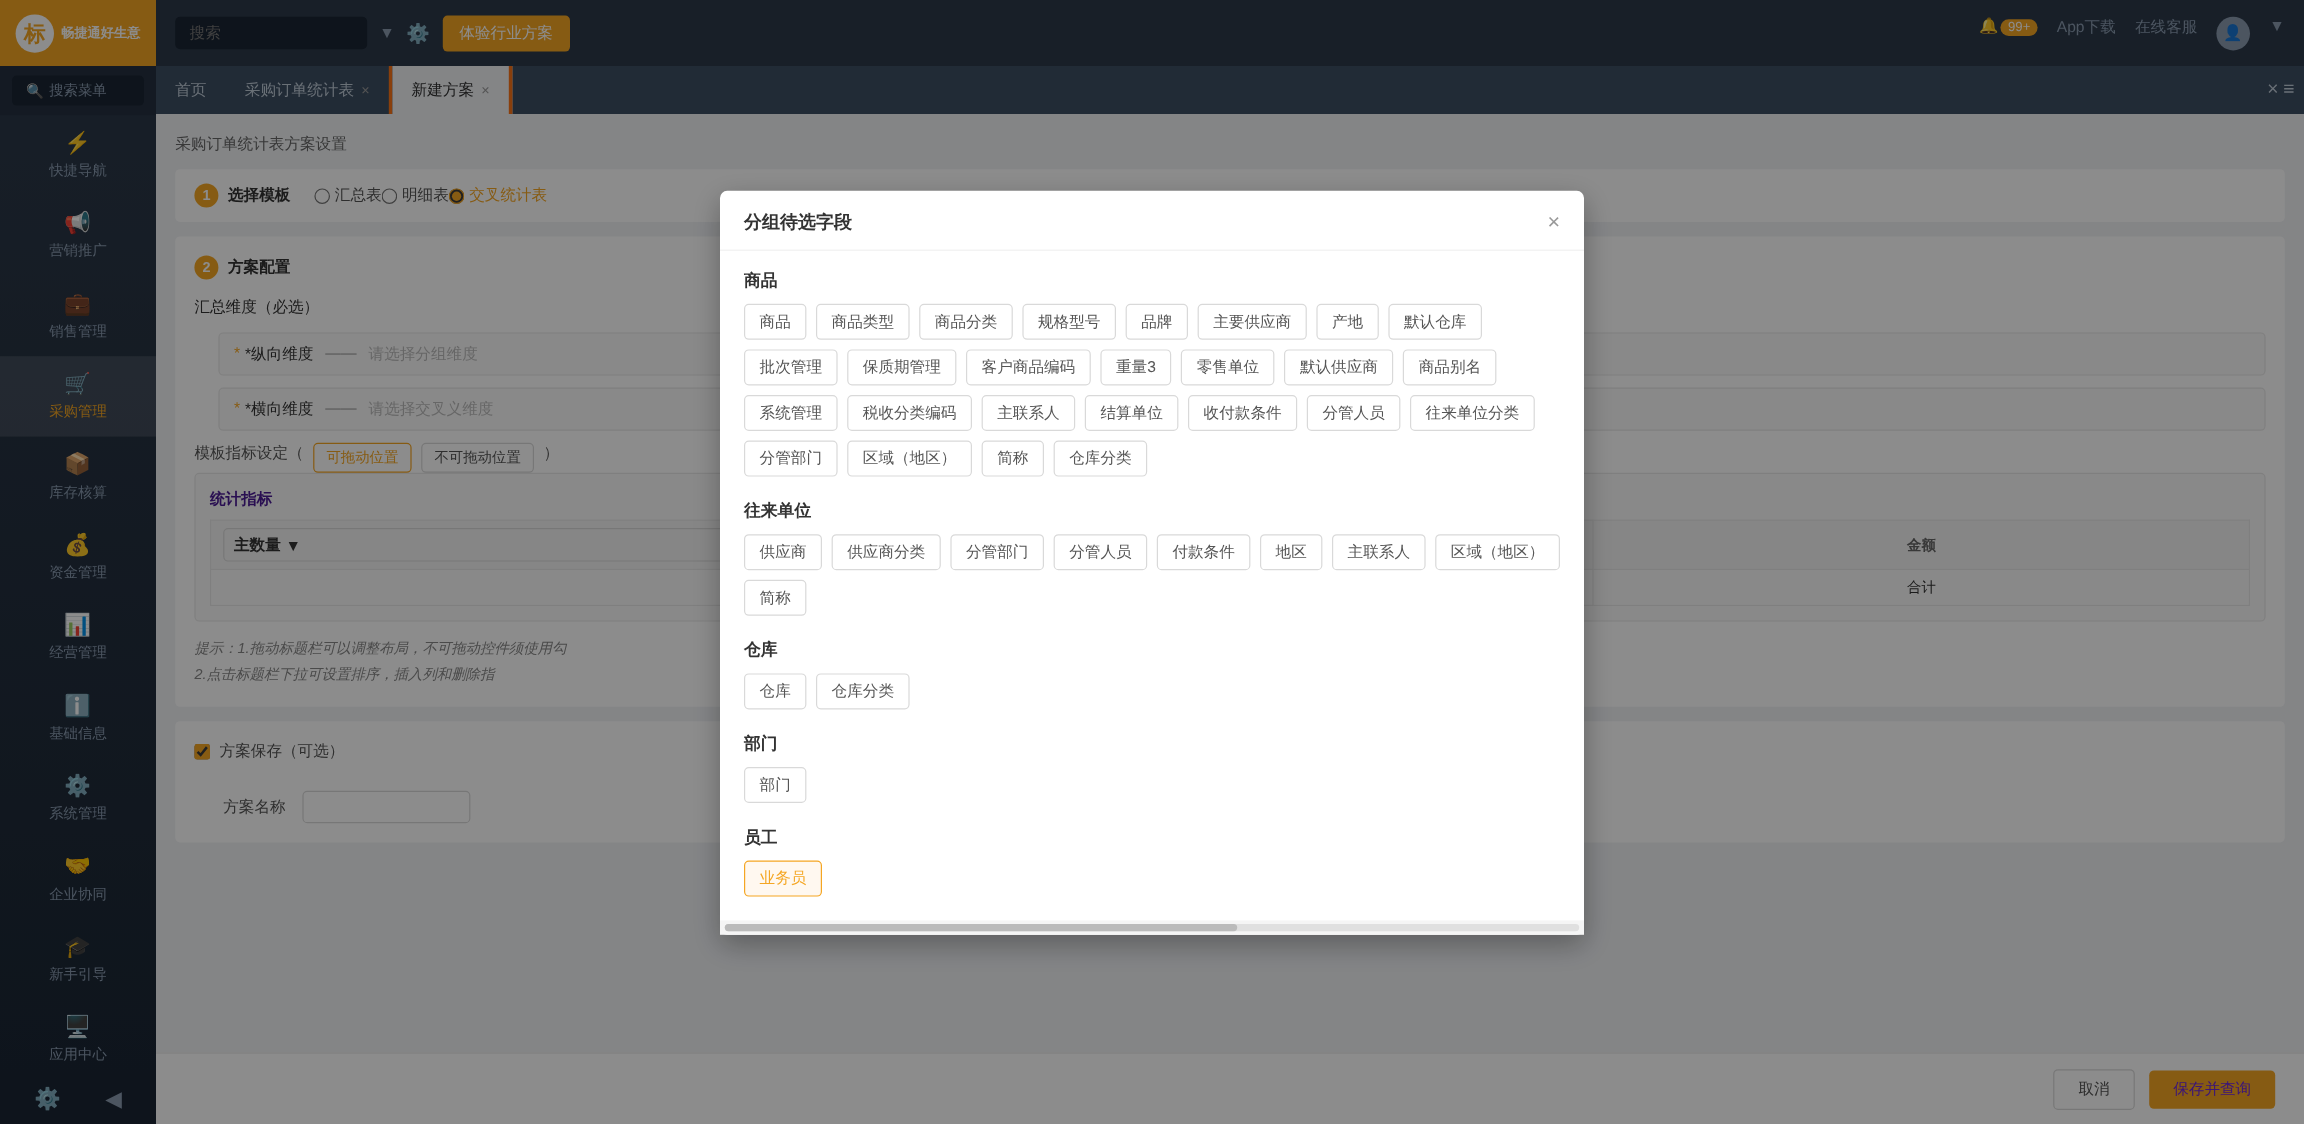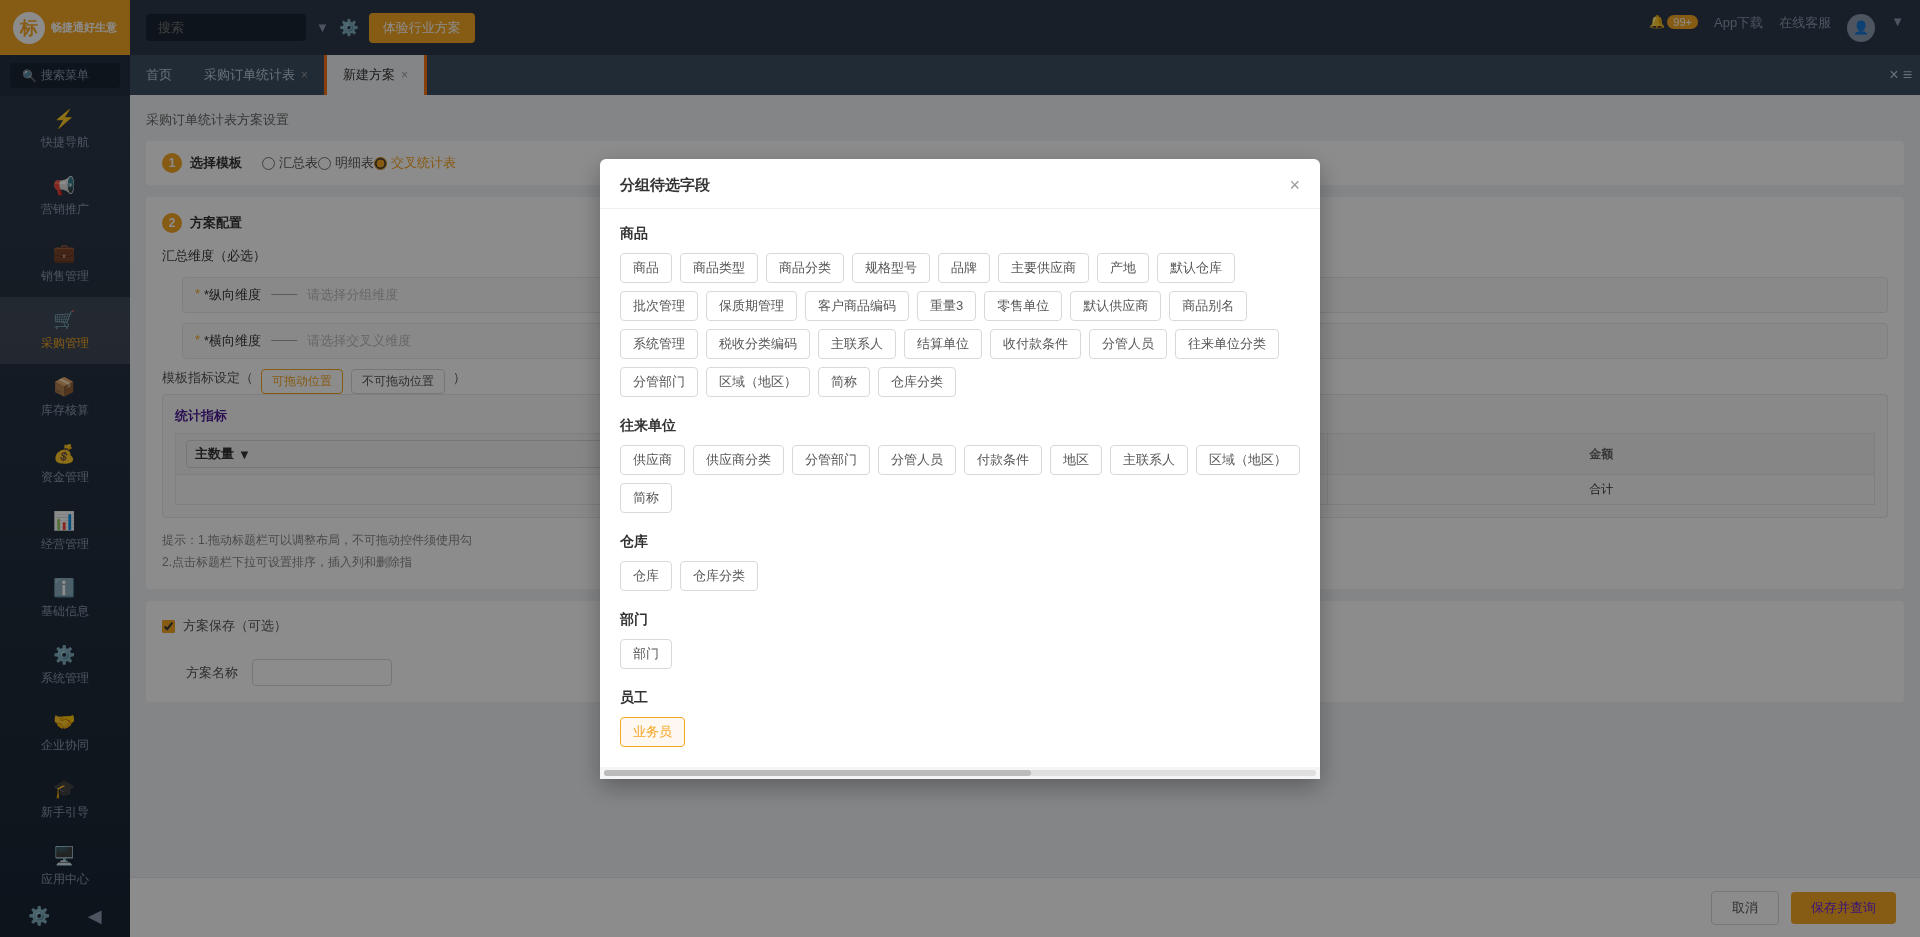--- a/index.html
+++ b/index.html
@@ -92,21 +92,21 @@
     
     .bottom-bar { height: 60px; background: white; border-top: 1px solid #e8e8e8; display: flex; align-items: center; justify-content: flex-end; padding: 0 24px; gap: 12px; position: fixed; bottom: 0; right: 0; left: 130px; z-index: 900; }
     .btn-cancel { background: white; border: 1px solid #d9d9d9; color: #555; border-radius: 4px; padding: 7px 20px; cursor: pointer; font-size: 13px; }
     .btn-primary { background: #f5a623; border: none; color: #6d28d9; border-radius: 4px; padding: 7px 20px; cursor: pointer; font-size: 13px; }
 
     
     .checkbox-row { display: flex; align-items: center; gap: 8px; margin-bottom: 24px; }
     .checkbox-row input { accent-color: #f5a623; }
     .checkbox-row label { color: #555; font-size: 13px; }
 
-    .table-hint { color: #888; font-size: 12px; line-height: 1.8; }
+    .table-hint { color: #888; font-size: 12px; line-height: 1.8; font-style: italic; }
 
     .statistics-section { background: #fafafa; border: 1px solid #e8e8e8; border-radius: 4px; padding: 12px; margin-bottom: 12px; }
     .statistics-title { font-size: 13px; color: #4c1d95; margin-bottom: 8px; font-weight: bold; }
     .stats-table { width: 100%; border-collapse: collapse; }
     .stats-table th, .stats-table td { border: 1px solid #e8e8e8; padding: 6px 10px; font-size: 12px; text-align: center; }
     .stats-table th { background: #f5f5f5; color: #666; }
 
     .select-with-arrow { display: flex; align-items: center; gap: 4px; border: 1px solid #d9d9d9; border-radius: 4px; padding: 4px 8px; cursor: pointer; }
     .select-with-arrow span { font-size: 13px; color: #333; }
     .pos-tag { border: 1px solid #d9d9d9; border-radius: 4px; padding: 3px 10px; font-size: 12px; color: #555; cursor: pointer; }

